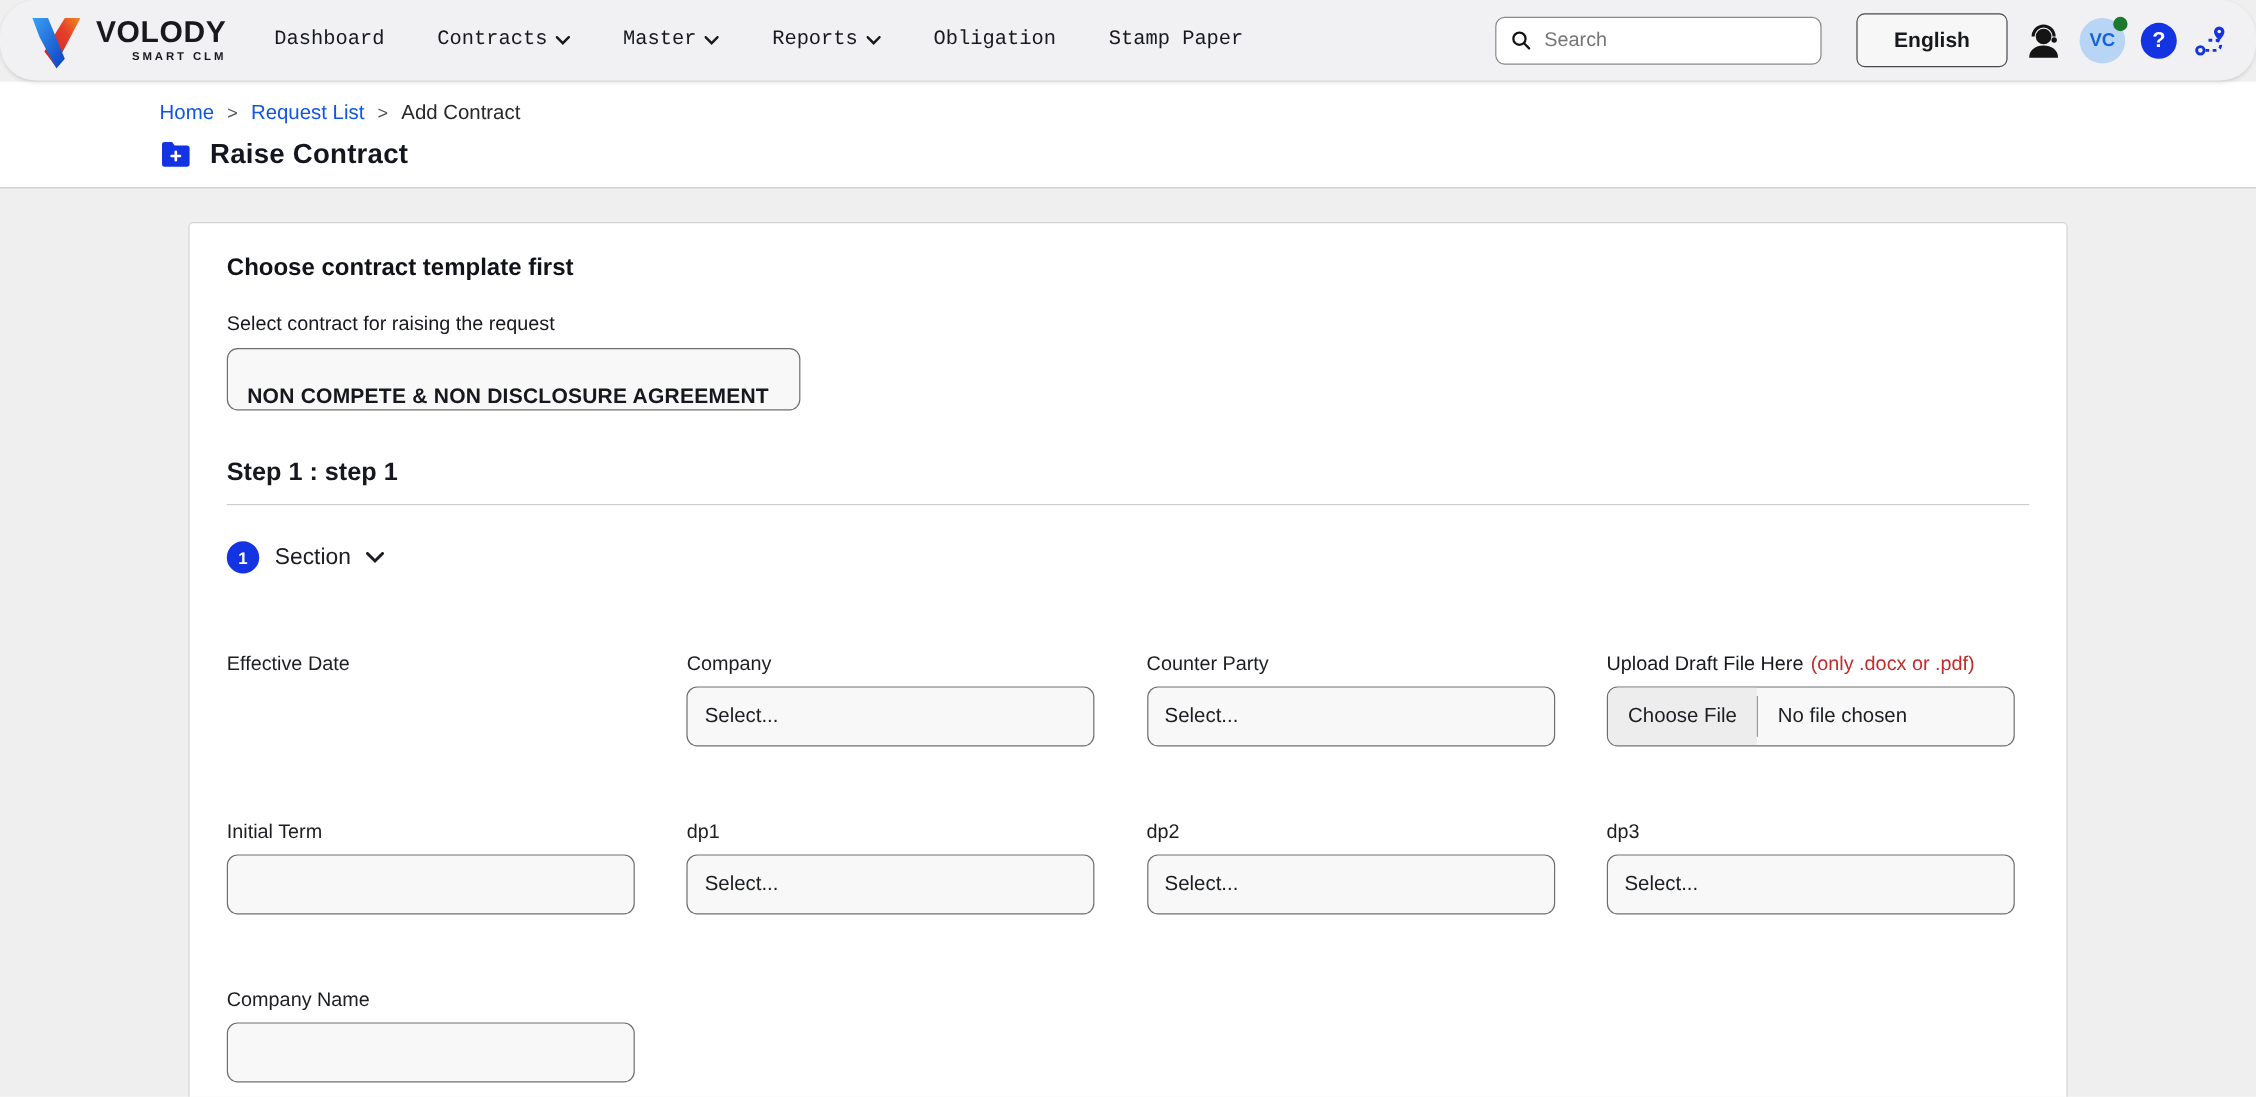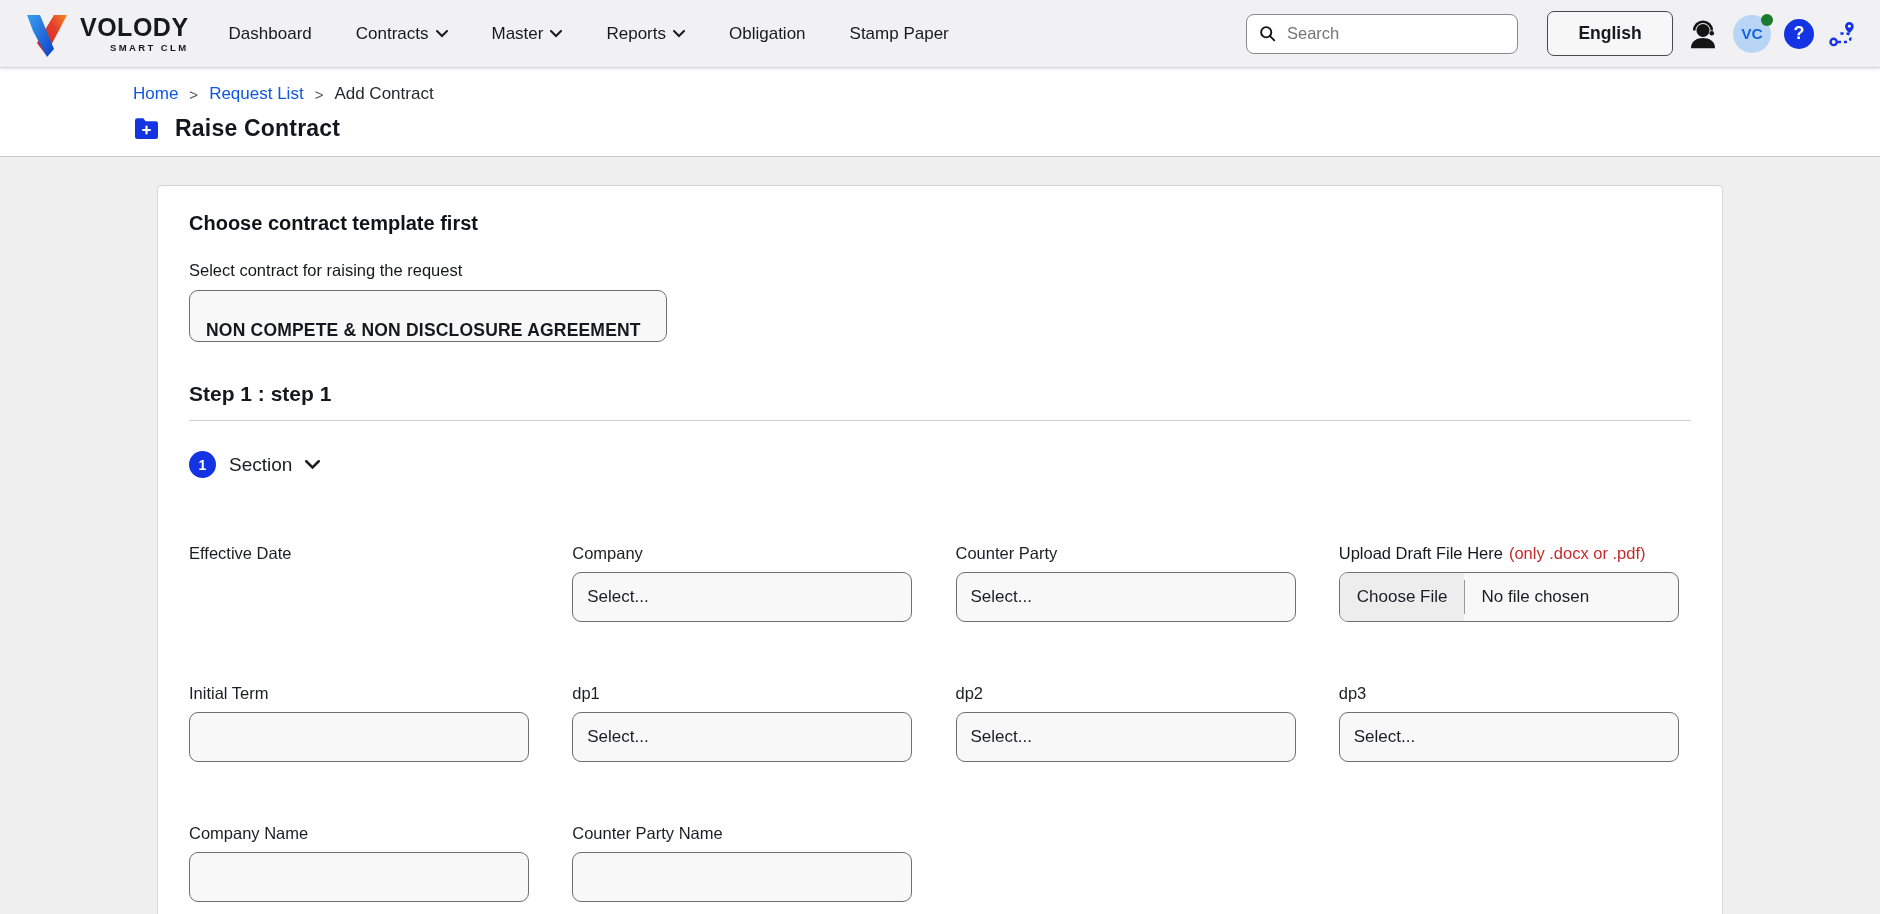--- a/index.html
+++ b/index.html
@@ -7,28 +7,28 @@
   body {
     width:1880px; height:914px; overflow:hidden;
     font-family:"Liberation Sans","DejaVu Sans",sans-serif;
     background:#efefef; color:#16181d;
   }
 
   
   .navbar {
     height:68px; background:#f1f1f3; display:flex; align-items:center;
     padding:0 24px; border-bottom:1px solid #d6d7d9;
-    box-shadow:0 1px 3px rgba(0,0,0,.10); position:relative; z-index:5;
+    box-shadow:0 1px 3px rgba(0,0,0,.10); position:relative; z-index:5;border-radius:30px;
   }
   .brand { display:flex; align-items:center; gap:10px; cursor:pointer; }
   .brand-text { display:flex; flex-direction:column; line-height:1; }
   .brand-name { font-size:25px; font-weight:800; letter-spacing:.5px; color:#17191c; }
   .brand-tagline { font-size:9.5px; font-weight:700; letter-spacing:2.4px; color:#17191c; align-self:flex-end; margin-top:3px; }
   .nav-links { display:flex; align-items:center; gap:44px; margin-left:40px; }
-  .nav-link { display:flex; align-items:center; gap:7px; font-size:17px; font-weight:500; color:#17191c; cursor:pointer; text-decoration:none; }
+  .nav-link { display:flex; align-items:center; gap:7px; font-size:17px; font-weight:500; color:#17191c; cursor:pointer; text-decoration:none;font-family:Liberation Mono, monospace; }
   .chev { width:12px; height:8px; }
   .nav-right { margin-left:auto; display:flex; align-items:center; gap:13px; }
   .search-box { width:272px; height:40px; background:#fff; border:1px solid #8a8a8a; border-radius:8px; display:flex; align-items:center; padding:0 12px; gap:9px; }
   .search-box input { border:none; outline:none; background:transparent; font-size:16.5px; width:100%; font-family:inherit; color:#1c1e22; }
   .lang-btn { width:126px; height:45px; background:#f7f7f7; border:1.5px solid #4a4a4a; border-radius:7px; font-size:17.5px; font-weight:600; color:#17191c; font-family:inherit; cursor:pointer; margin-left:16px; }
   .icon-btn { display:flex; align-items:center; justify-content:center; cursor:pointer; background:none; border:none; padding:0; }
   .avatar { width:38px; height:38px; border-radius:50%; background:#b9d5f5; color:#1465dd; font-weight:700; font-size:15.5px; display:flex; align-items:center; justify-content:center; position:relative; cursor:pointer; }
   .status-dot { position:absolute; top:-1px; right:-2px; width:12px; height:12px; border-radius:50%; background:#1c7a2e; }
   .help-circle { width:30px; height:30px; border-radius:50%; background:#1434e4; color:#fff; font-size:18px; font-weight:700; display:flex; align-items:center; justify-content:center; cursor:pointer; }
 
@@ -254,24 +254,20 @@
         <div class="control clickable">
           <span>Select...</span>
         </div>
       </div>
 
       <div class="field">
         <span class="flabel">Company Name</span>
         <input type="text" class="control" value="" style="">
       </div>
 
-      <div class="field">
-        <span class="flabel">Counter Party Name</span>
-        <input type="text" class="control" value="" style="">
-      </div>
 
     </div>
 
     <hr class="rule">
     <div class="actions">
       <button class="save-btn">Save &amp; Next</button>
     </div>
   </div>
 </main>
 

